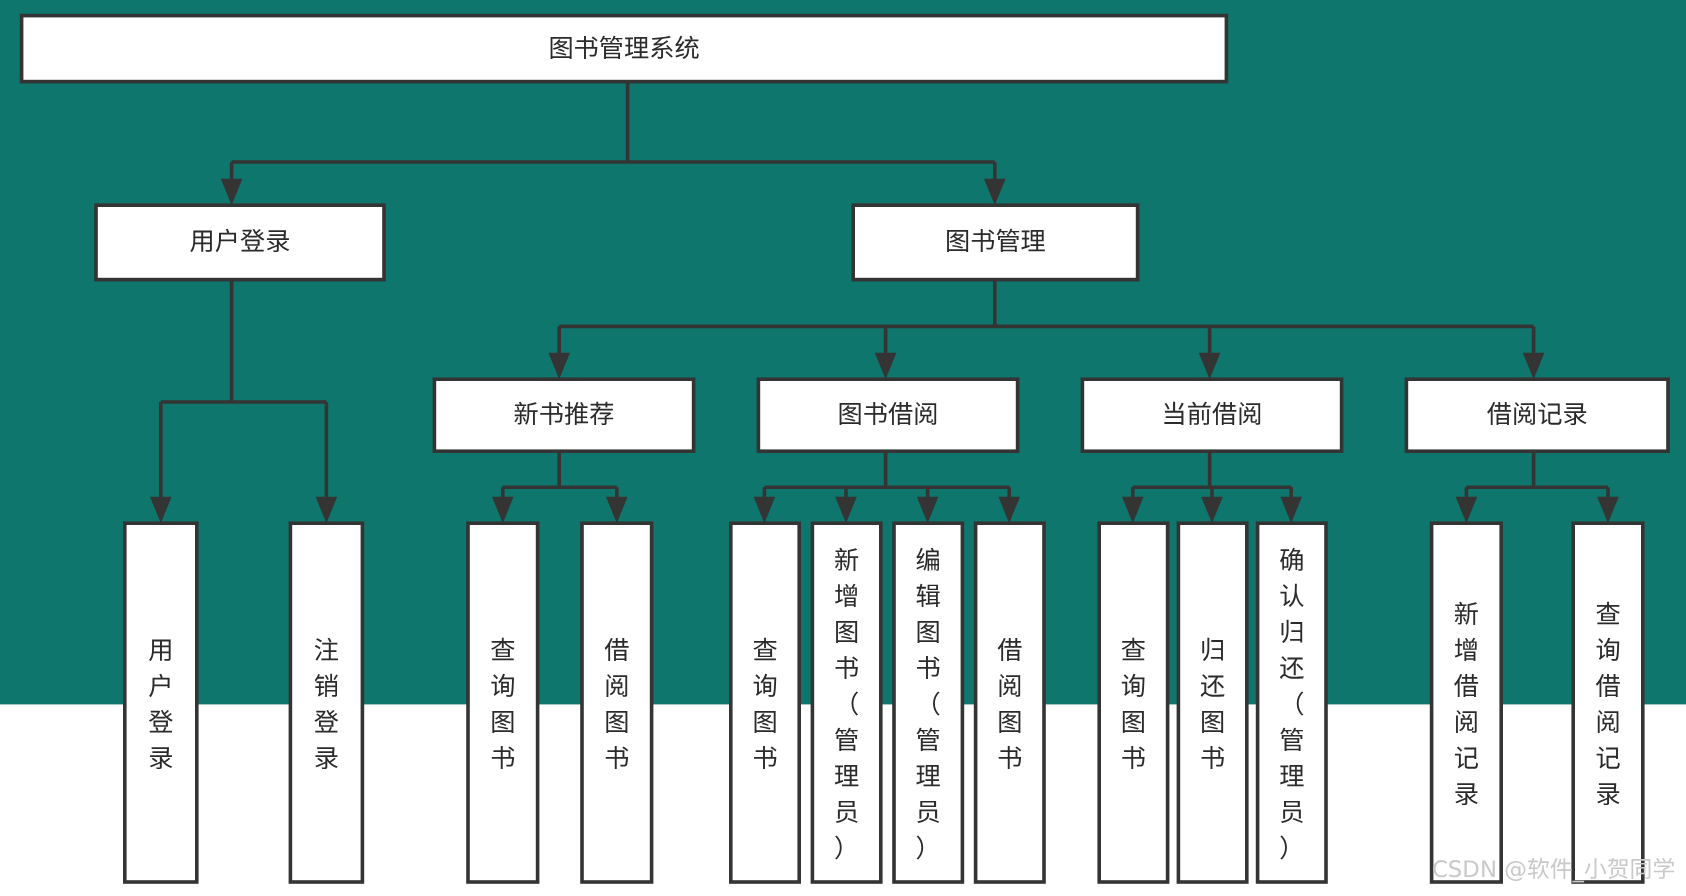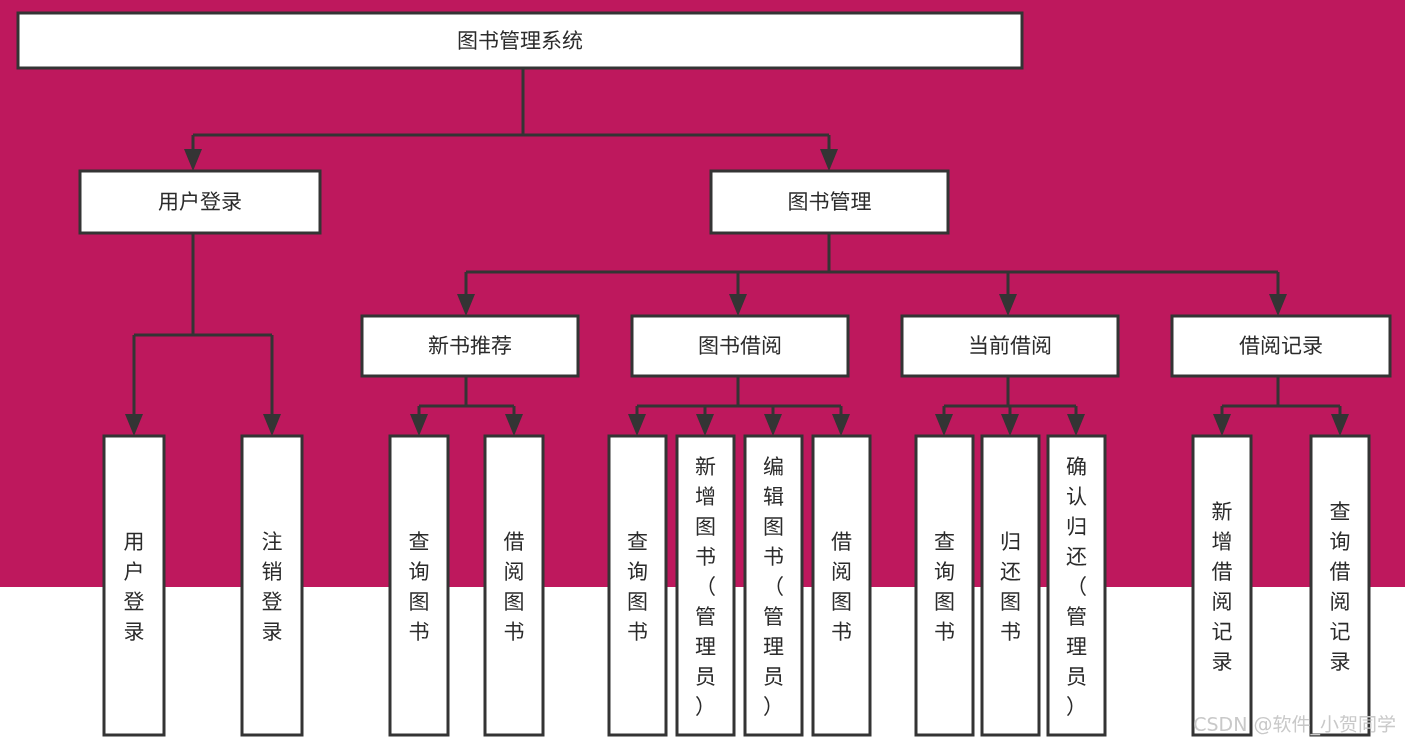--- a/index.html
+++ b/index.html
@@ -11,21 +11,21 @@
   body {
     width: 1405px;
     height: 747px;
     overflow: hidden;
     font-family: "DejaVu Sans", "Liberation Sans", sans-serif;
   }
   #diagram-root {
     position: relative;
     width: 1405px;
     height: 587px;
-    background: #be185d;
+    background: #0f766e;
   }
   svg#flowchart {
     display: block;
     width: 1405px;
     height: 747px;
   }
   .node-box {
     fill: #ffffff;
     stroke: #343434;
     stroke-width: 3;

